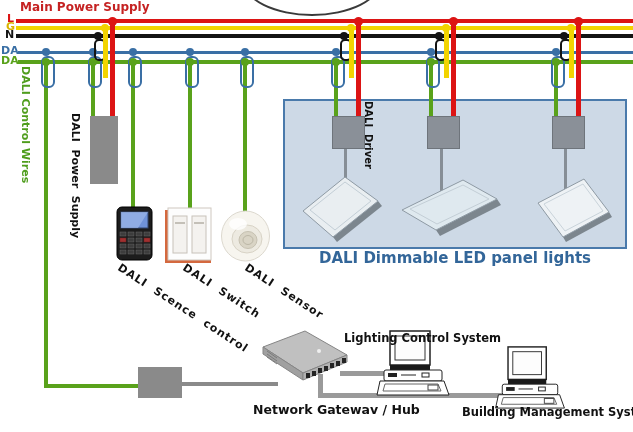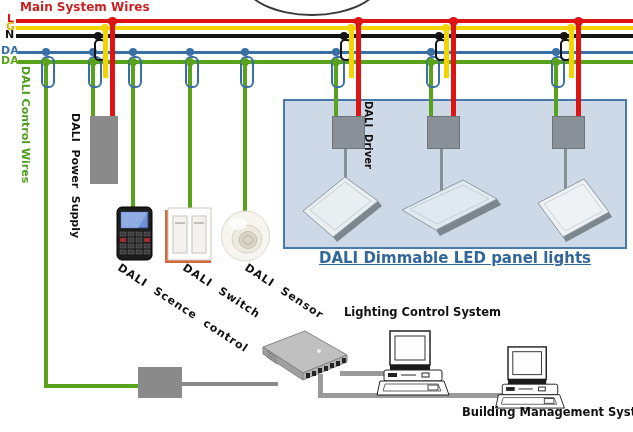--- a/index.html
+++ b/index.html
@@ -216,29 +216,30 @@
     <rect x="14" y="36" width="40" height="5" fill="#1a1a1a"></rect>
     <rect x="8" y="41" width="58" height="11" rx="2" fill="#ffffff" stroke="#222"></rect>
     <rect x="12" y="44" width="9" height="4" fill="#222"></rect>
     <line x1="25" y1="46" x2="40" y2="46" stroke="#222"></line>
     <rect x="46" y="44" width="7" height="4" fill="#fff" stroke="#222"></rect>
     <polygon points="4,52 68,52 73,66 1,66" fill="#ffffff" stroke="#222"></polygon>
     <polygon points="9,55 62,55 65,62 7,62" fill="none" stroke="#666"></polygon>
     <rect x="52" y="56" width="10" height="5" fill="#fff" stroke="#444"></rect>
   </svg>
 
-  <div class="lbl" style="left:20px;top:1px;font-size:12px;color:#c52222;">Main System Wires</div>
+  <div class="lbl" style="left:20px;top:1px;font-size:12px;color:#c52222;">Main Power Supply</div>
   <div class="lbl" style="left:7px;top:13px;font-size:11px;color:#dc1414;">L</div>
   <div class="lbl" style="left:6px;top:21px;font-size:11px;color:#d9b400;">G</div>
   <div class="lbl" style="left:5px;top:29px;font-size:11px;color:#141414;">N</div>
   <div class="lbl" style="left:1px;top:45px;font-size:11px;color:#3a6fa5;">DA</div>
   <div class="lbl" style="left:1px;top:55px;font-size:11px;color:#59a21b;">DA</div>
   <div class="lbl vlbl" style="left:19px;top:66px;font-size:11px;color:#4f9d1d;">DALI Control Wires</div>
   <div class="lbl vlbl" style="left:69px;top:113px;font-size:11px;">DALI  Power  Supply</div>
   <div class="lbl vlbl" style="left:363px;top:101px;font-size:10px;">DALI  Driver</div>
   <div class="lbl diag" style="left:122px;top:262px;font-size:11px;">DALI  Scence  control</div>
   <div class="lbl diag" style="left:187px;top:262px;font-size:11px;">DALI  Switch</div>
   <div class="lbl diag" style="left:249px;top:262px;font-size:11px;">DALI  Sensor</div>
-  <div class="lbl" style="left:293px;top:250px;width:324px;text-align:center;font-size:15px;color:#336699;text-decoration:underline;">DALI Dimmable LED panel lights</div>
-  <div class="lbl" style="left:344px;top:306px;font-size:11.5px;text-align:right;">Lighting Control System</div>
+  <div class="lbl" style="left:293px;top:250px;width:324px;text-align:center;font-size:15px;color:#336699;">DALI Dimmable LED panel lights</div>
+  <div class="lbl" style="left:344px;top:332px;font-size:11.5px;text-align:right;">Lighting Control System</div>
+  <div class="lbl" style="left:253px;top:403px;font-size:12.5px;">Network Gatewav / Hub</div>
   <div class="lbl" style="left:462px;top:406px;font-size:11.5px;">Building Management System</div>
 
 </div>
 
 </body></html>

